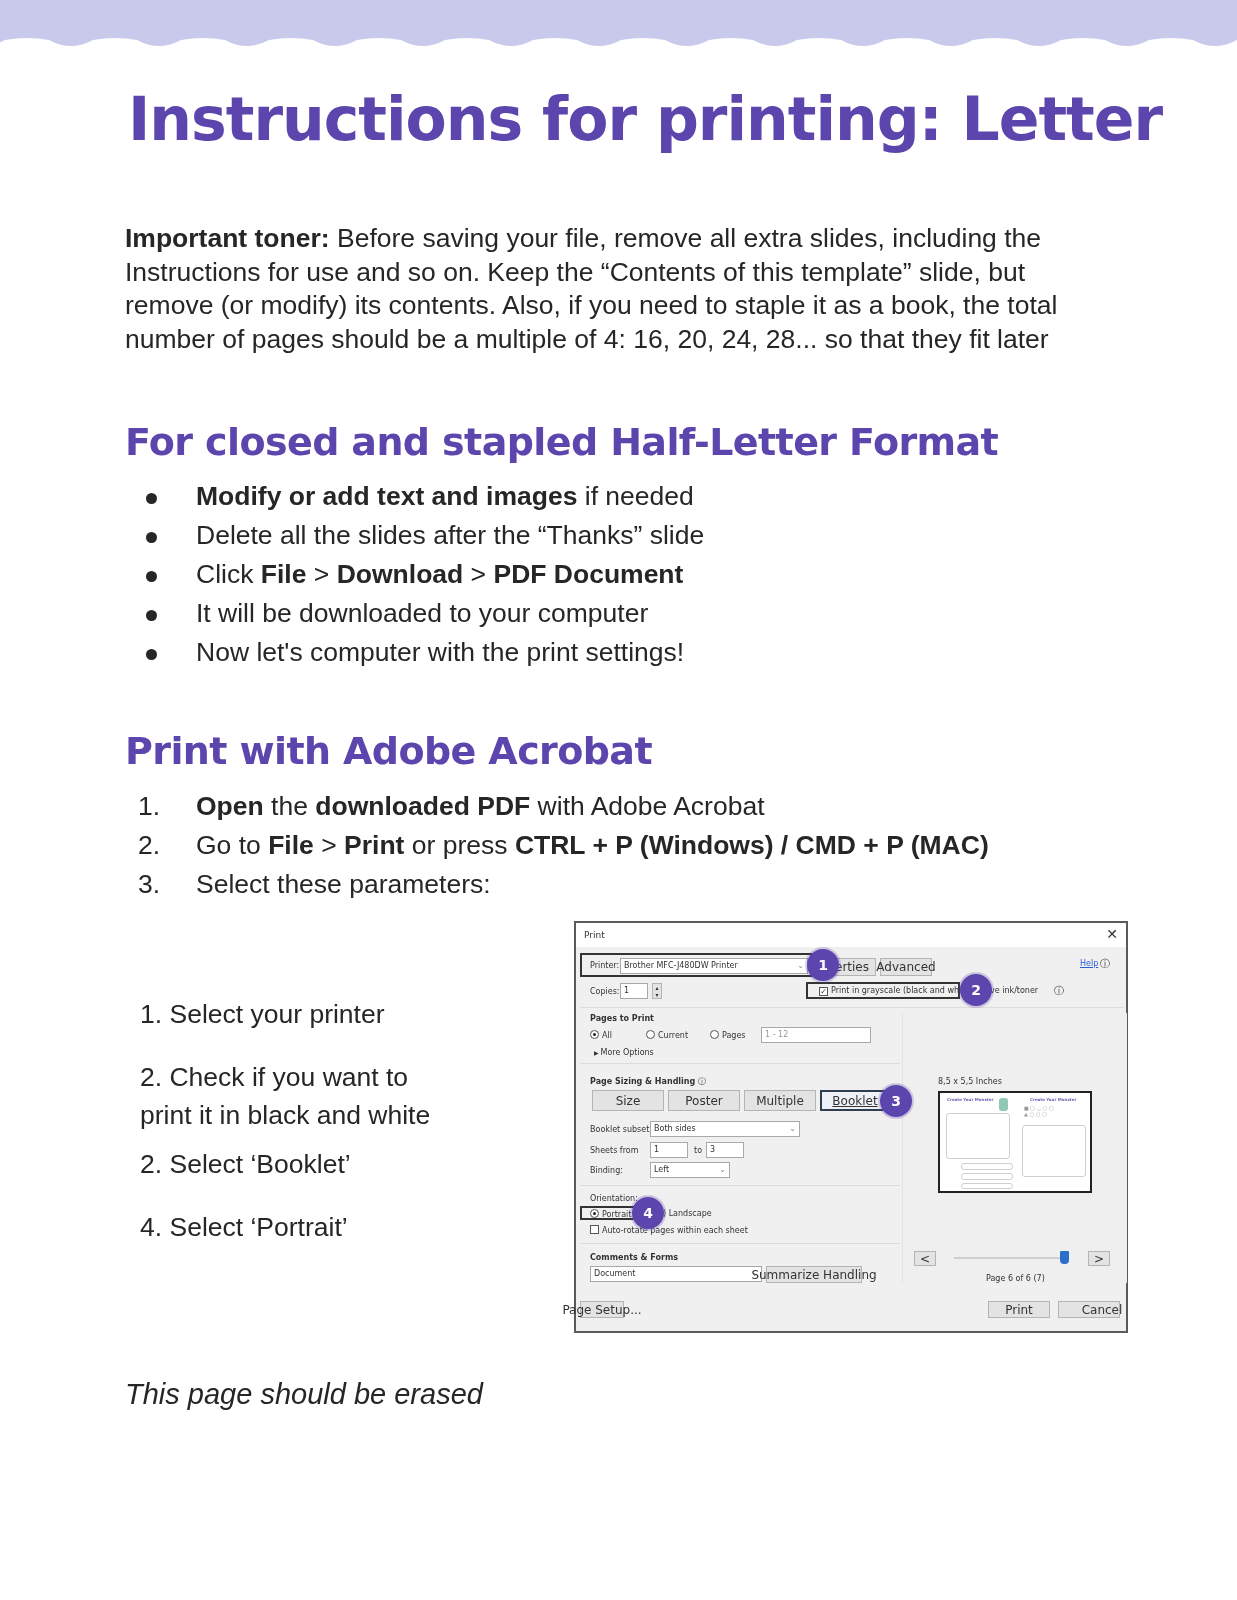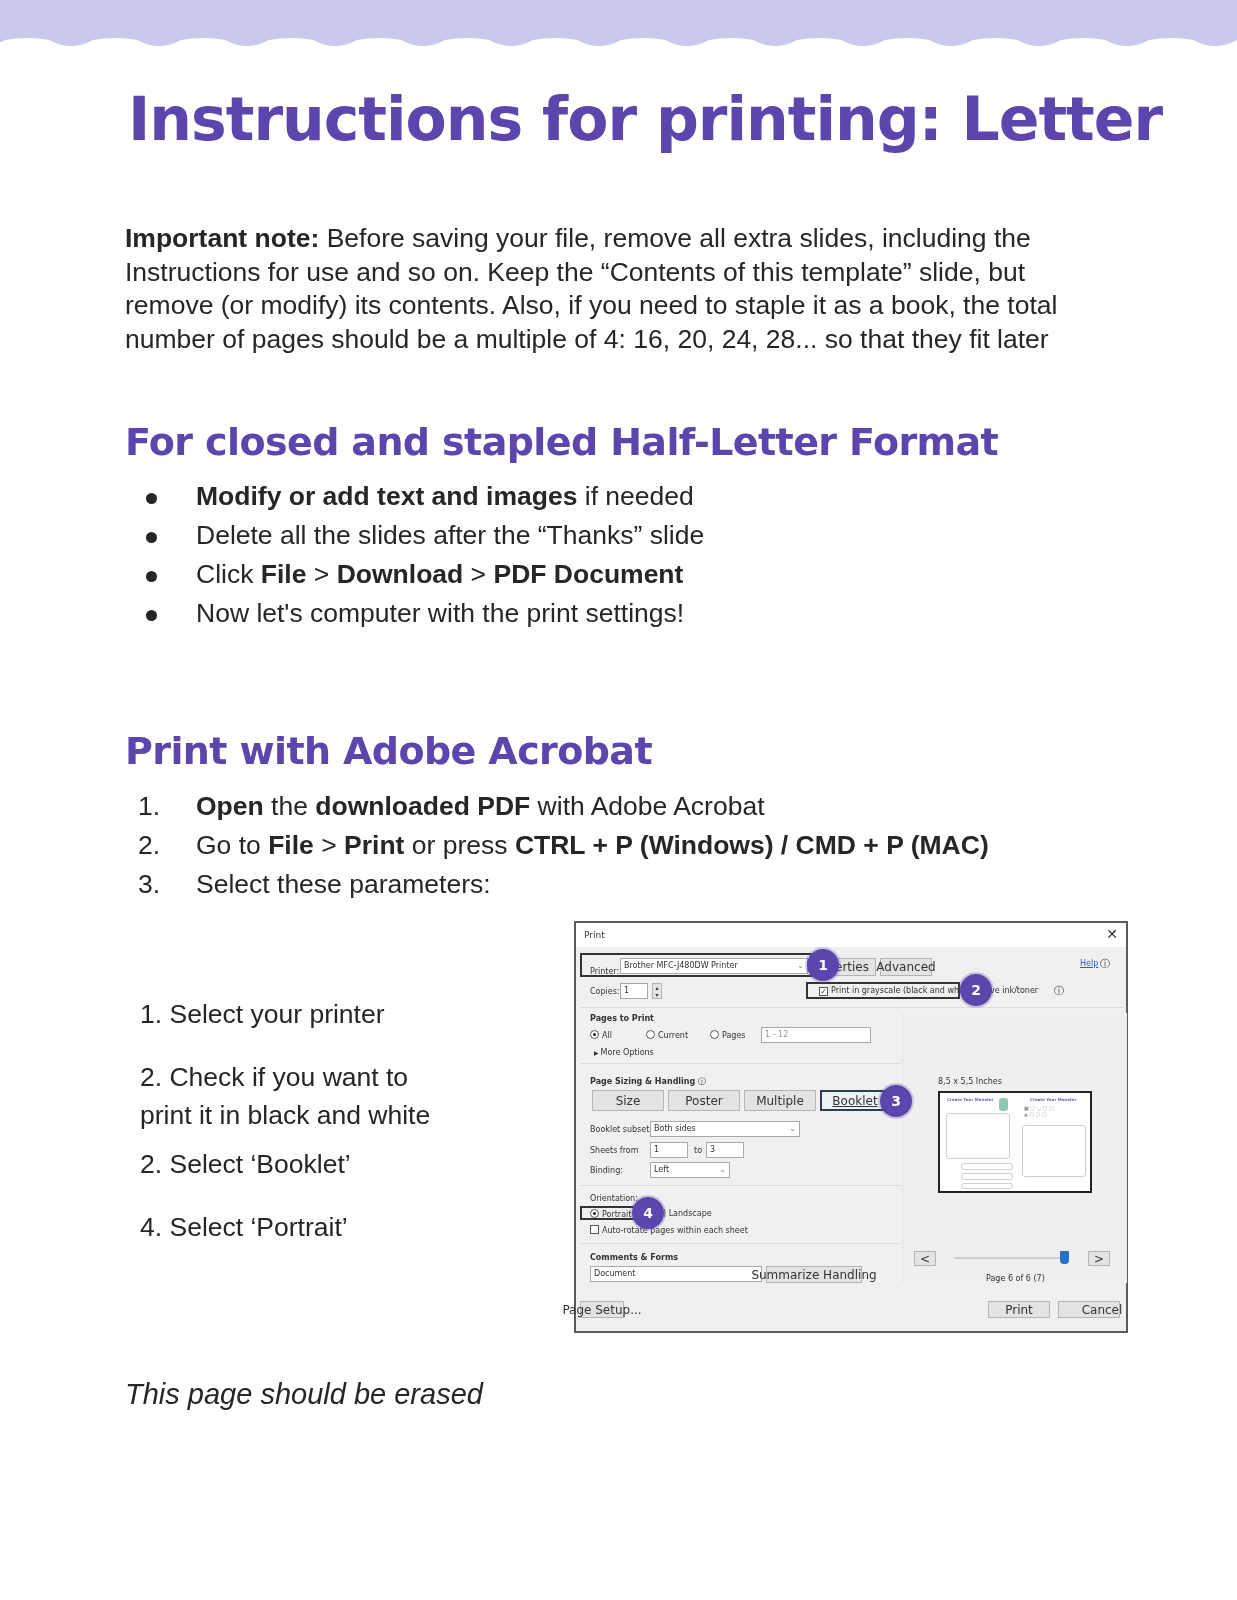--- a/index.html
+++ b/index.html
@@ -83,27 +83,28 @@
   </style>
 </head>
 <body>
 
 <svg class="wave" viewBox="0 0 1237 58" preserveAspectRatio="none">
   <path id="wavepath" fill="#c9c9ec" d="M0 0 L1237 0 L1237 40 Q1215 52 1193 40 Q1171 36 1149 40 Q1127 52 1105 40 Q1083 36 1061 40 Q1039 52 1017 40 Q995 36 973 40 Q951 52 929 40 Q907 36 885 40 Q863 52 841 40 Q819 36 797 40 Q775 52 753 40 Q731 36 709 40 Q687 52 665 40 Q643 36 621 40 Q599 52 577 40 Q555 36 533 40 Q511 52 489 40 Q467 36 445 40 Q423 52 401 40 Q379 36 357 40 Q335 52 313 40 Q291 36 269 40 Q247 52 225 40 Q203 36 181 40 Q159 52 137 40 Q115 36 93 40 Q71 52 49 40 Q27 36 5 40 Q-17 52 -39 40 Q-61 36 -83 40 Q-105 52 -127 40 L0 0 Z"></path>
 </svg>
 
 <h1 class="title">Instructions for printing: Letter</h1>
 
-<p class="note"><b>Important note:</b><span> Before saving your file, remove all extra slides, including the Instructions for use and so on. Keep the “Contents of this template” slide, but remove (or modify) its contents. Also, if you need to staple it as a book, the total number of pages should be a multiple of 4: 16, 20, 24, 28... so that they fit later</span></p>
+<p class="note"><b>Important toner:</b><span> Before saving your file, remove all extra slides, including the Instructions for use and so on. Keep the “Contents of this template” slide, but remove (or modify) its contents. Also, if you need to staple it as a book, the total number of pages should be a multiple of 4: 16, 20, 24, 28... so that they fit later</span></p>
 
 <h2 class="h2 s1">For closed and stapled Half-Letter Format</h2>
 <ul class="blist" id="blist">
     <li><span class="dot"></span><b>Modify or add text and images</b><span> if needed</span></li>
     <li><span class="dot"></span><span>Delete all the slides after the “Thanks” slide</span></li>
     <li><span class="dot"></span><span>Click </span><b>File</b><span> &gt; </span><b>Download</b><span> &gt; </span><b>PDF Document</b></li>
+    <li><span class="dot"></span><span>It will be downloaded to your computer</span></li>
     <li><span class="dot"></span><span>Now let's computer with the print settings!</span></li>
   </ul>
 
 <h2 class="h2 s2">Print with Adobe Acrobat</h2>
 <ol class="olist" id="olist">
     <li><span class="num">1.</span><b>Open</b><span> the </span><b>downloaded PDF</b><span> with Adobe Acrobat</span></li>
     <li><span class="num">2.</span><span>Go to </span><b>File</b><span> &gt; </span><b>Print</b><span> or press </span><b>CTRL + P (Windows) / CMD + P (MAC)</b></li>
     <li><span class="num">3.</span><span>Select these parameters:</span></li>
   </ol>
 
@@ -115,21 +116,21 @@
   <div class="st" style="top:213px">4. Select ‘Portrait’</div>
 </div>
 
 <div class="dlg">
   <div class="tbar">
     <span class="ttl">Print</span>
     <span class="x">✕</span>
   </div>
 
   <div class="hl" style="left:4px;top:30px;width:232px;height:24px;"></div>
-  <span class="lbl" style="left:14px;top:38px;margin-top:6px;">Printer:</span>
+  <span class="lbl" style="left:14px;top:38px;">Printer:</span>
   <div class="field" style="left:44px;top:35px;width:188px;">
     <span>Brother MFC-J480DW Printer</span>
     <span class="dd">⌄</span>
   </div>
   <div class="btn" style="left:240px;top:35px;width:60px;justify-content:flex-end;padding-right:6px;">
       <span>erties</span>
     </div>
   <div class="btn" style="left:304px;top:35px;width:52px;">Advanced</div>
   <span class="lbl link" style="left:504px;top:36px;">Help</span>
   <span class="lbl" style="left:524px;top:34px;font-size:10px;">ⓘ</span>

